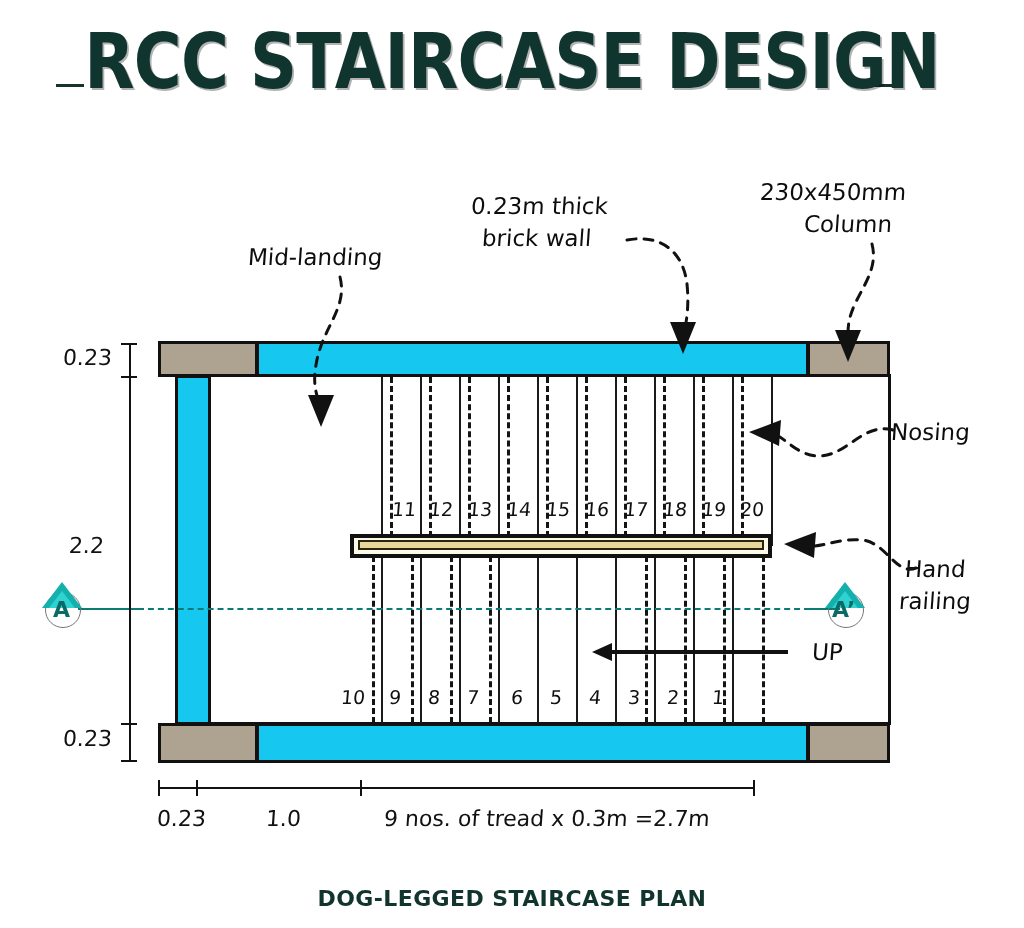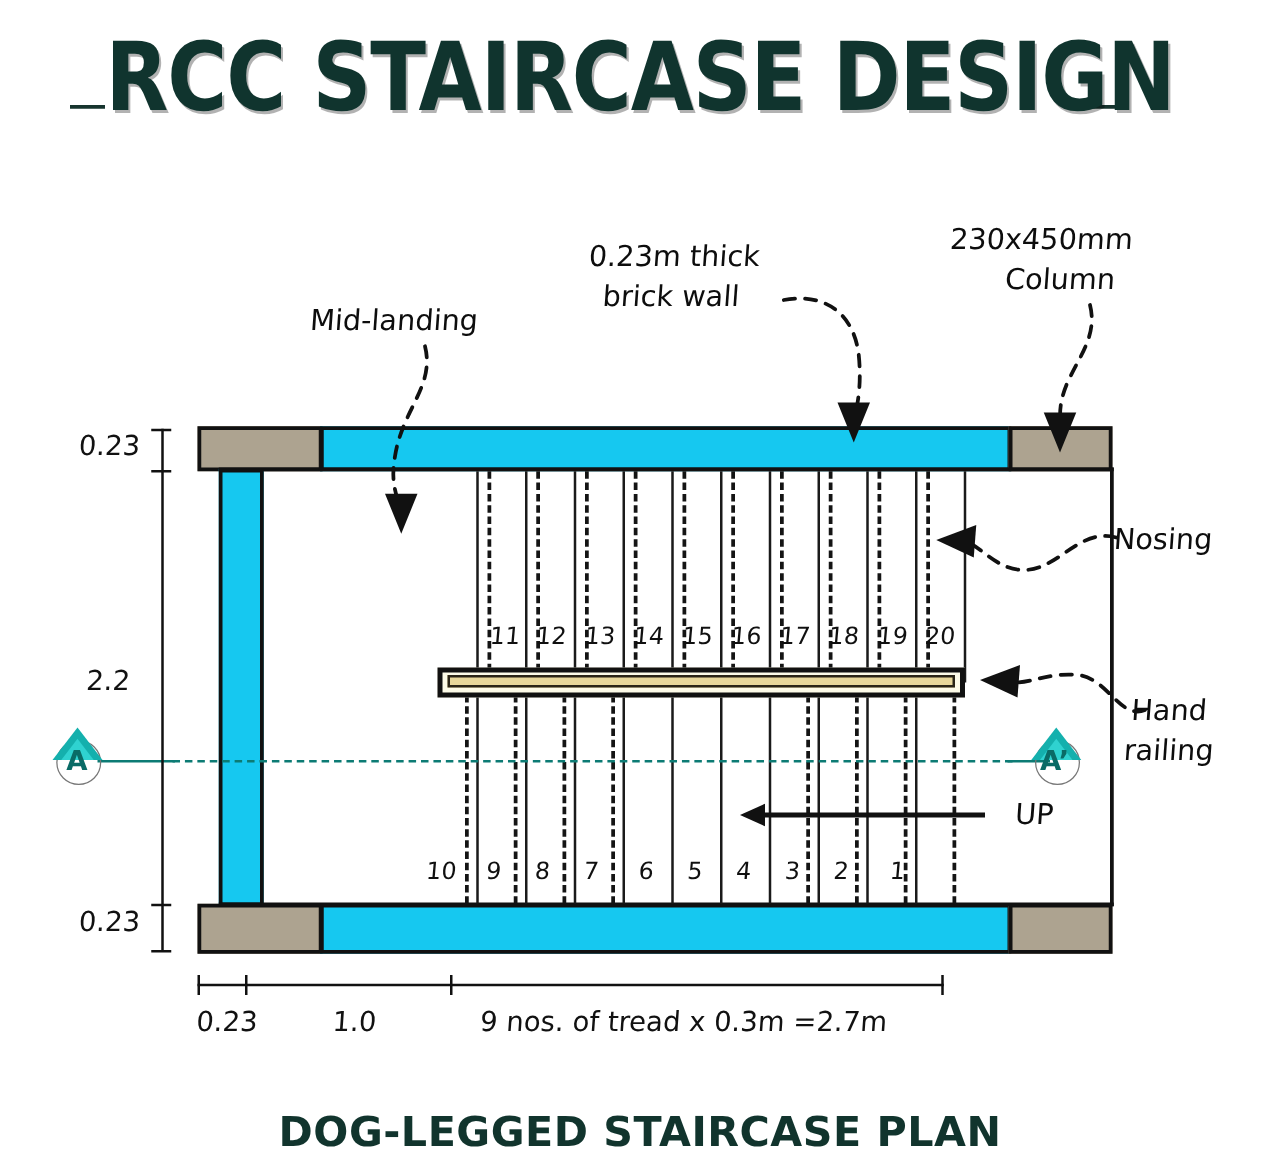--- a/index.html
+++ b/index.html
@@ -65,21 +65,21 @@
   svg.leader{position:absolute;overflow:visible;pointer-events:none;}
   svg.leader path{fill:none;stroke:#111;stroke-width:3;
                   stroke-dasharray:9 8;stroke-linecap:round;}
   svg.leader polygon{fill:#111;stroke:none;}
   svg.solidarrow{position:absolute;overflow:visible;}
   svg.solidarrow path{fill:none;stroke:#111;stroke-width:4;stroke-linecap:butt;}
   svg.solidarrow polygon{fill:#111;}
 
   
   #caption{position:absolute;left:0;top:886px;width:1024px;text-align:center;
-     font-family:"DejaVu Sans",sans-serif;font-weight:bold;font-size:33px;
+     font-family:"DejaVu Sans",sans-serif;font-weight:bold;font-size:22px;
      color:#11342d;letter-spacing:.4px;white-space:nowrap;}
 </style>
 </head>
 <body>
 
 <div id="title-bar">
   <div id="title-dash-left" class="title-dash"></div>
   <div id="title-dash-right" class="title-dash"></div>
   <div id="title-text">RCC STAIRCASE DESIGN</div>
 </div>

